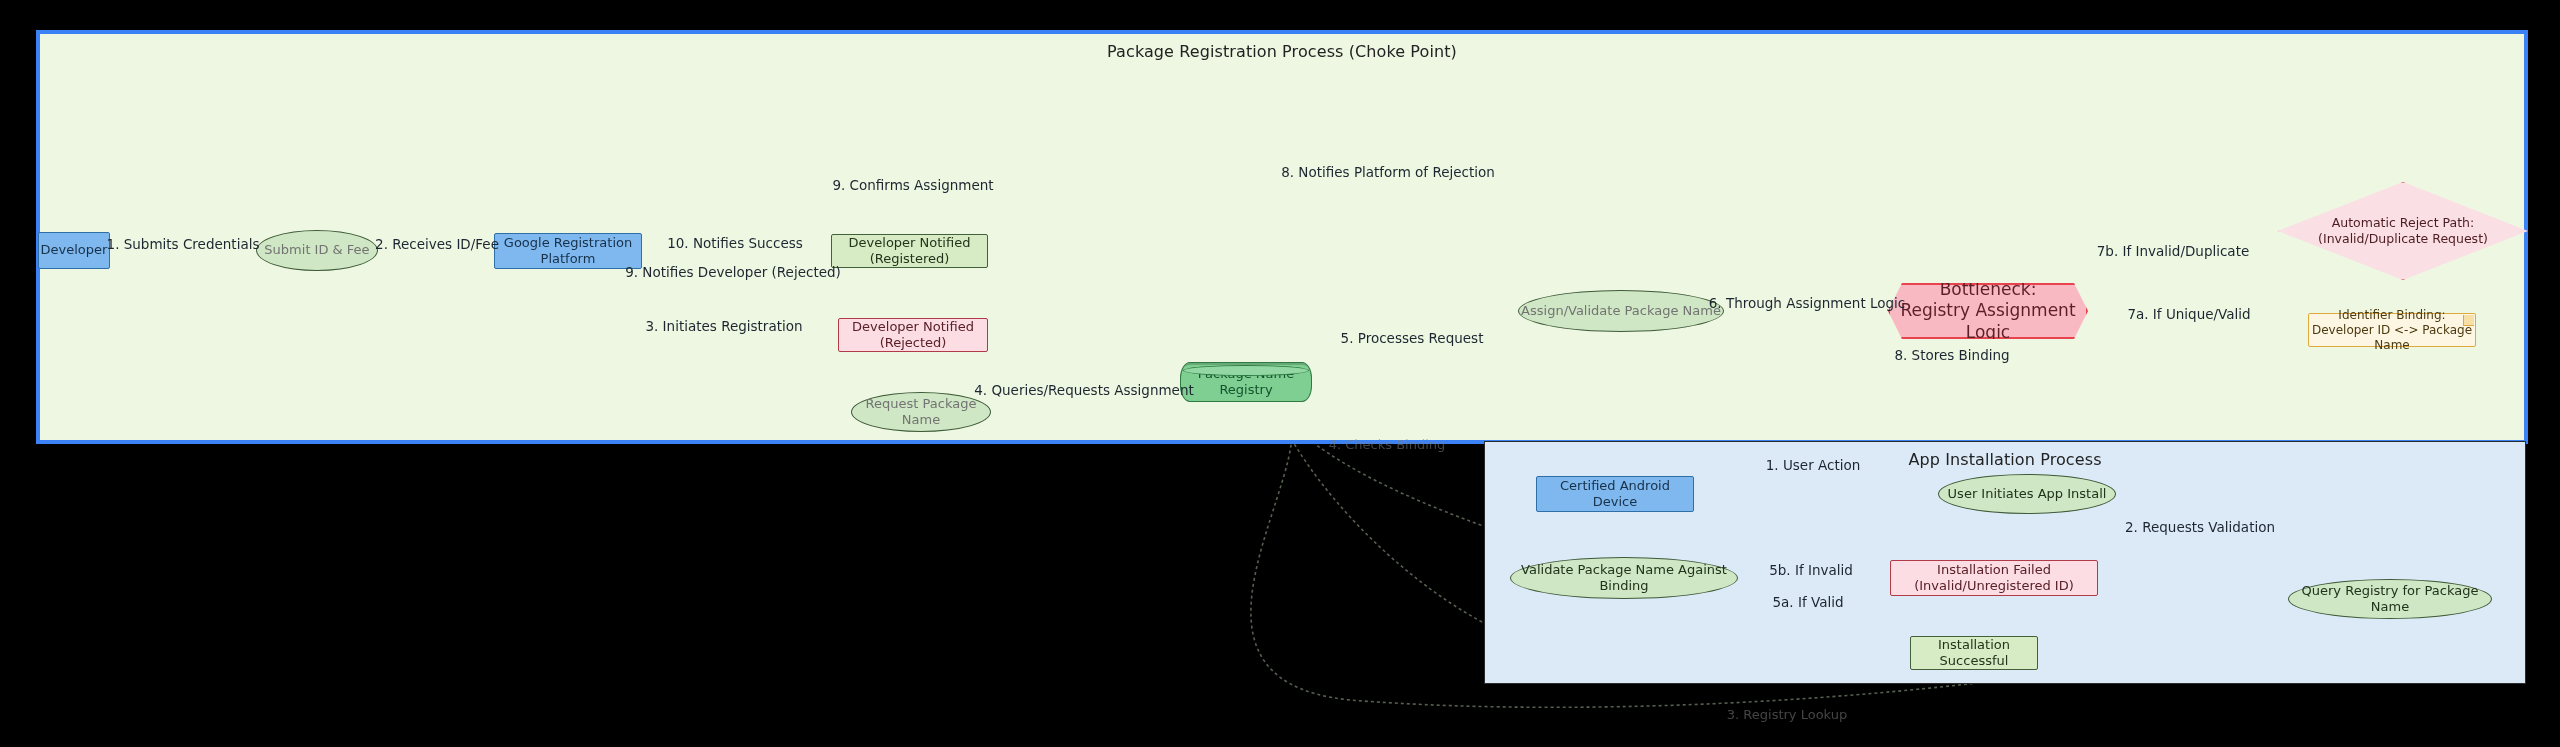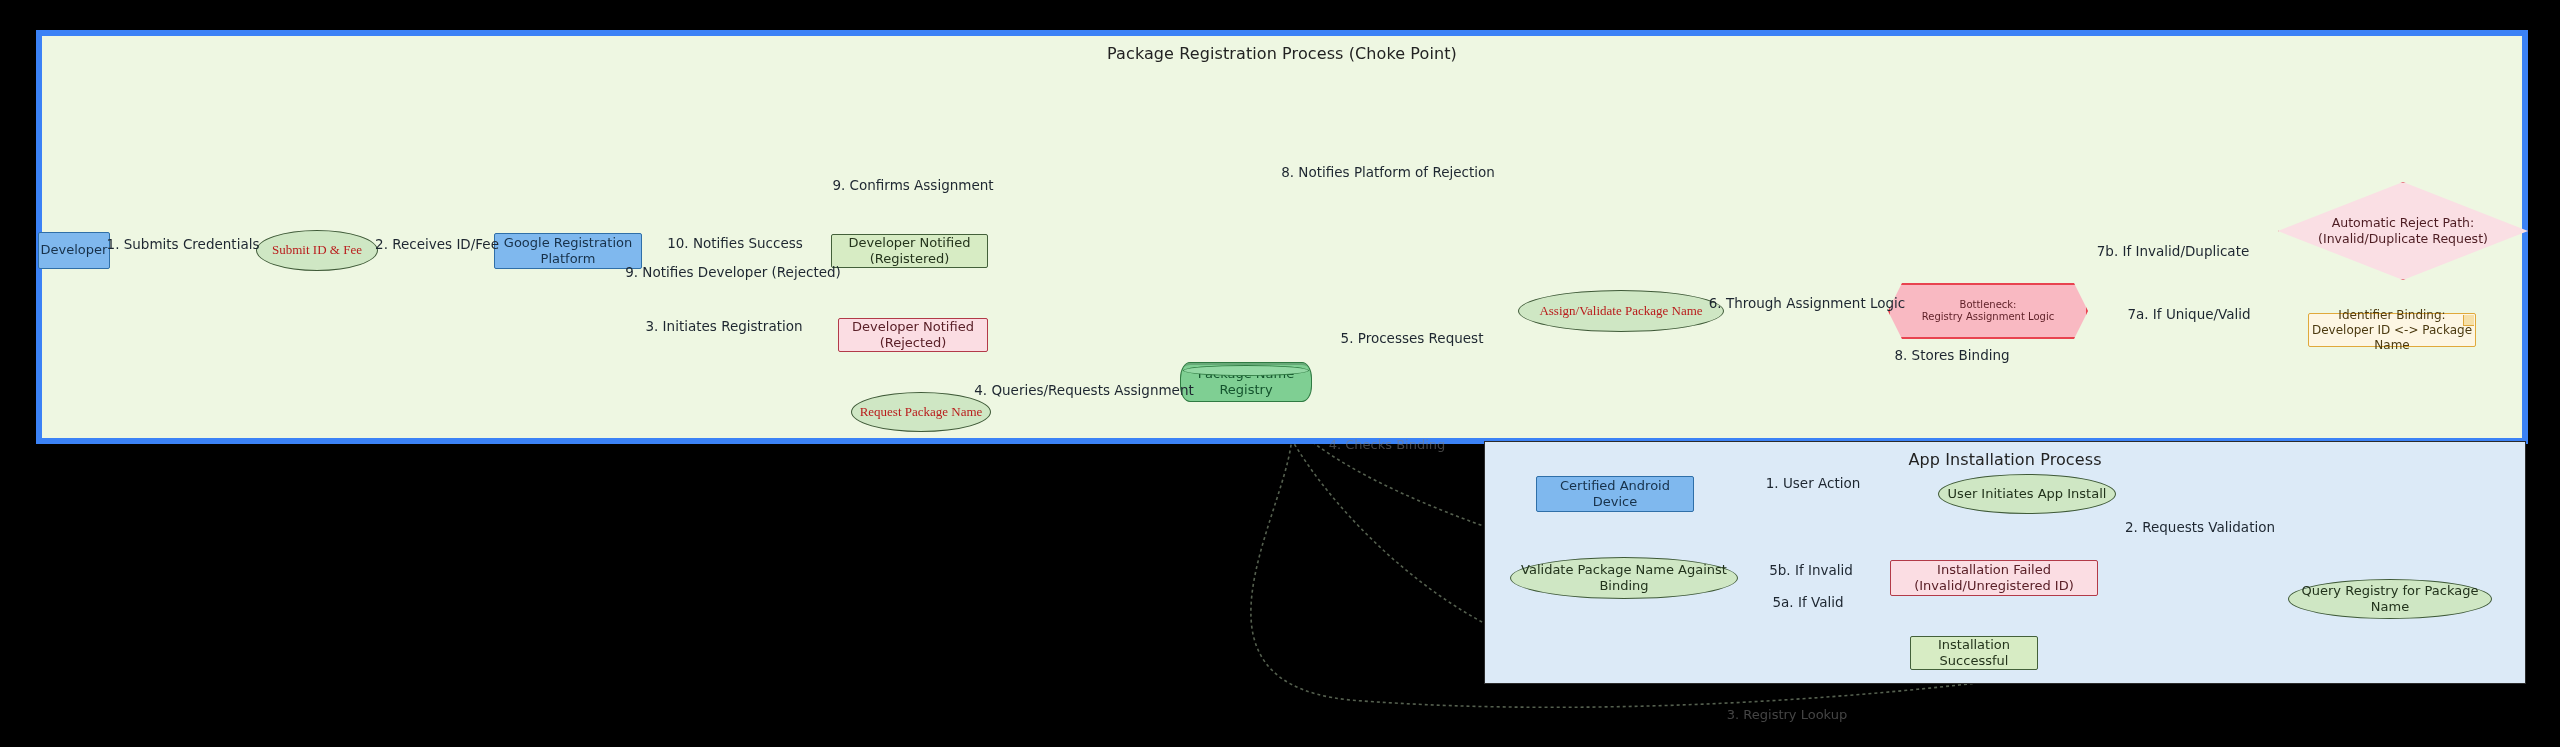--- a/index.html
+++ b/index.html
@@ -2,37 +2,37 @@
 <html><head>
 <meta charset="utf-8">
 <title>Package Registration Process (Choke Point)</title>
 <style>
   html,body{margin:0;padding:0;background:#000;}
   body{width:2560px;height:747px;overflow:hidden;font-family:"DejaVu Sans","Liberation Sans",sans-serif;}
   #stage{position:relative;width:2560px;height:747px;background:#000;}
 
   
   .subgraph{position:absolute;box-sizing:border-box;border:1px solid #333;}
-  #sg-registration{left:36px;top:30px;width:2492px;height:414px;background:#eef7e2;border:6px solid #3b82f6;}
+  #sg-registration{left:36px;top:30px;width:2492px;height:414px;background:#eef7e2;border:4px solid #3b82f6;}
   #sg-install{left:1484px;top:441px;width:1042px;height:243px;background:#dceaf7;border:1px solid #2b2b2b;}
   .sg-title{position:absolute;left:0;right:0;top:8px;text-align:center;font-size:16px;color:#222;letter-spacing:.1px;}
 
   
   svg.layer{position:absolute;left:0;top:0;width:2560px;height:747px;overflow:visible;pointer-events:none;}
   .edge{fill:none;stroke:#4a554a;stroke-width:1.6px;}
   .edge-out{fill:none;stroke:#55604f;stroke-width:1.6px;stroke-dasharray:3 3;}
 
   
   .node{position:absolute;box-sizing:border-box;display:flex;align-items:center;justify-content:center;
         text-align:center;font-size:15px;line-height:1.25;color:#1b2430;z-index:5;}
   .n-rect{border-radius:2px;}
   .n-blue{background:#7fb8ee;border:1.6px solid #2f6fa8;color:#17314a;}
   .n-green-rect{background:#d7ecc4;border:1.6px solid #43603a;color:#24341c;}
   .n-pink-rect{background:#fbdde3;border:1.6px solid #b23a48;color:#5a2028;}
-  .n-ellipse{background:#cfe7c4;border:1.6px solid #3f5a38;border-radius:50%;color:#b91c1c;font-family:Liberation Serif, serif;}
+  .n-ellipse{background:#cfe7c4;border:1.6px solid #3f5a38;border-radius:50%;color:#737373;}
   .n-ellipse-lite{background:#cfe7c4;border:1.6px solid #3f5a38;border-radius:50%;color:#22331c;}
 
   
   .n-cyl{background:#7fcf93;border:1.6px solid #2f7a42;border-radius:10px/16px;color:#14532d;
          box-shadow:inset 0 7px 0 -5px rgba(0,0,0,.18);}
   .n-cyl::before{content:"";position:absolute;left:2px;right:2px;top:2px;height:9px;
          border:1.4px solid #2f7a42;border-radius:50%;background:#93d8a4;}
 
   
   .n-hex{background:#f9b9c2;border:2.2px solid #e8434f;color:#5d1f26;
@@ -127,21 +127,21 @@
 
   <div class="node n-rect n-pink-rect" style="left:838px;top:318px;width:150px;height:34px;font-size:13px;">Developer Notified (Rejected)</div>
 
   <div class="node n-ellipse" style="left:851px;top:392px;width:140px;height:40px;font-size:13px;">Request Package Name</div>
 
   <div class="node n-cyl" style="left:1180px;top:362px;width:132px;height:40px;font-size:13px;">Package Name Registry</div>
 
   <div class="node n-ellipse" style="left:1518px;top:290px;width:206px;height:42px;font-size:13px;">Assign/Validate Package Name</div>
 
   <div class="n-hex-wrap" style="left:1888px;top:283px;width:200px;height:56px;">
-    <div class="node n-hex" style="left:0;top:0;width:200px;height:56px;flex-direction:column;font-size:10px;">
+    <div class="node n-hex" style="left:0;top:0;width:200px;height:56px;flex-direction:column;font-size:17px;">
       <span>Bottleneck:</span>
       <span>Registry Assignment Logic</span>
     </div>
   </div>
 
   <div class="n-diamond-wrap" style="left:2278px;top:182px;width:250px;height:98px;">
     <div class="n-diamond"></div>
     <div class="n-diamond-label" style="flex-direction:column;font-size:12.5px;">
       <span>Automatic Reject Path:</span>
       <span>(Invalid/Duplicate Request)</span>
@@ -172,21 +172,21 @@
   <div class="elabel" style="left:1412px;top:338px;">5. Processes Request</div>
   <div class="elabel" style="left:1807px;top:303px;">6. Through Assignment Logic</div>
   <div class="elabel" style="left:2189px;top:314px;">7a. If Unique/Valid</div>
   <div class="elabel" style="left:2173px;top:251px;">7b. If Invalid/Duplicate</div>
   <div class="elabel" style="left:1952px;top:355px;">8. Stores Binding</div>
   <div class="elabel" style="left:1388px;top:172px;">8. Notifies Platform of Rejection</div>
   <div class="elabel" style="left:913px;top:185px;">9. Confirms Assignment</div>
   <div class="elabel" style="left:733px;top:272px;">9. Notifies Developer (Rejected)</div>
   <div class="elabel" style="left:735px;top:243px;">10. Notifies Success</div>
 
-  <div class="elabel" style="left:1813px;top:483px;">1. User Action</div>
+  <div class="elabel" style="left:1813px;top:465px;">1. User Action</div>
   <div class="elabel" style="left:2200px;top:527px;">2. Requests Validation</div>
   <div class="elabel" style="left:1808px;top:602px;">5a. If Valid</div>
   <div class="elabel" style="left:1811px;top:570px;">5b. If Invalid</div>
 
   <div class="elabel-out" style="left:1387px;top:444px;">4. Checks Binding</div>
   <div class="elabel-out" style="left:1787px;top:714px;">3. Registry Lookup</div>
 
 </div>
 
 </body></html>

